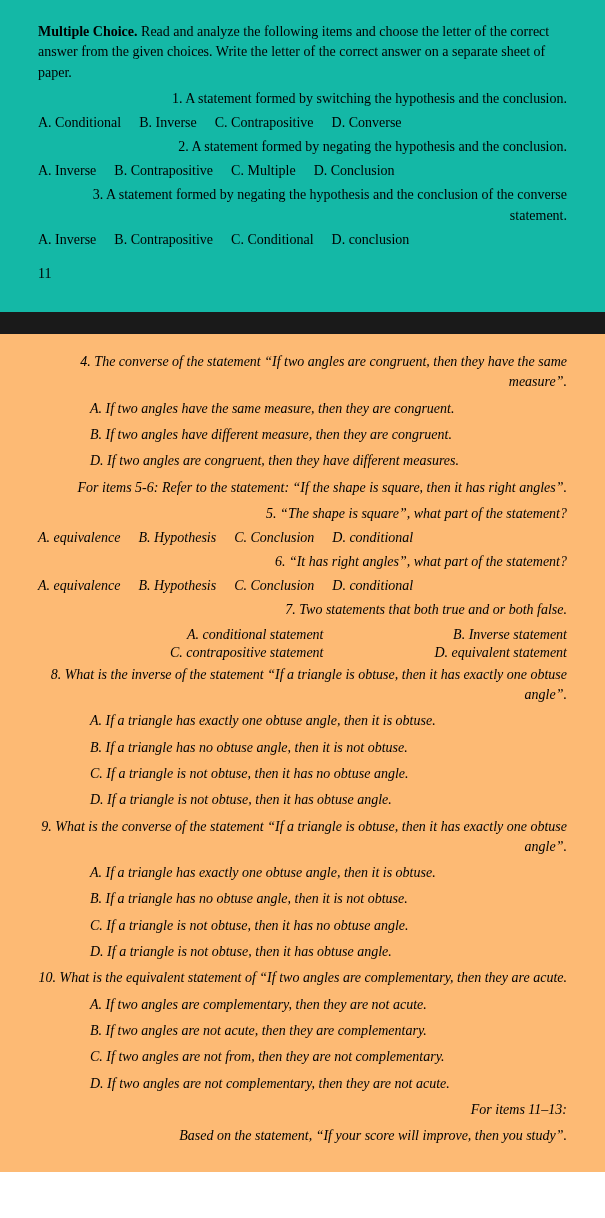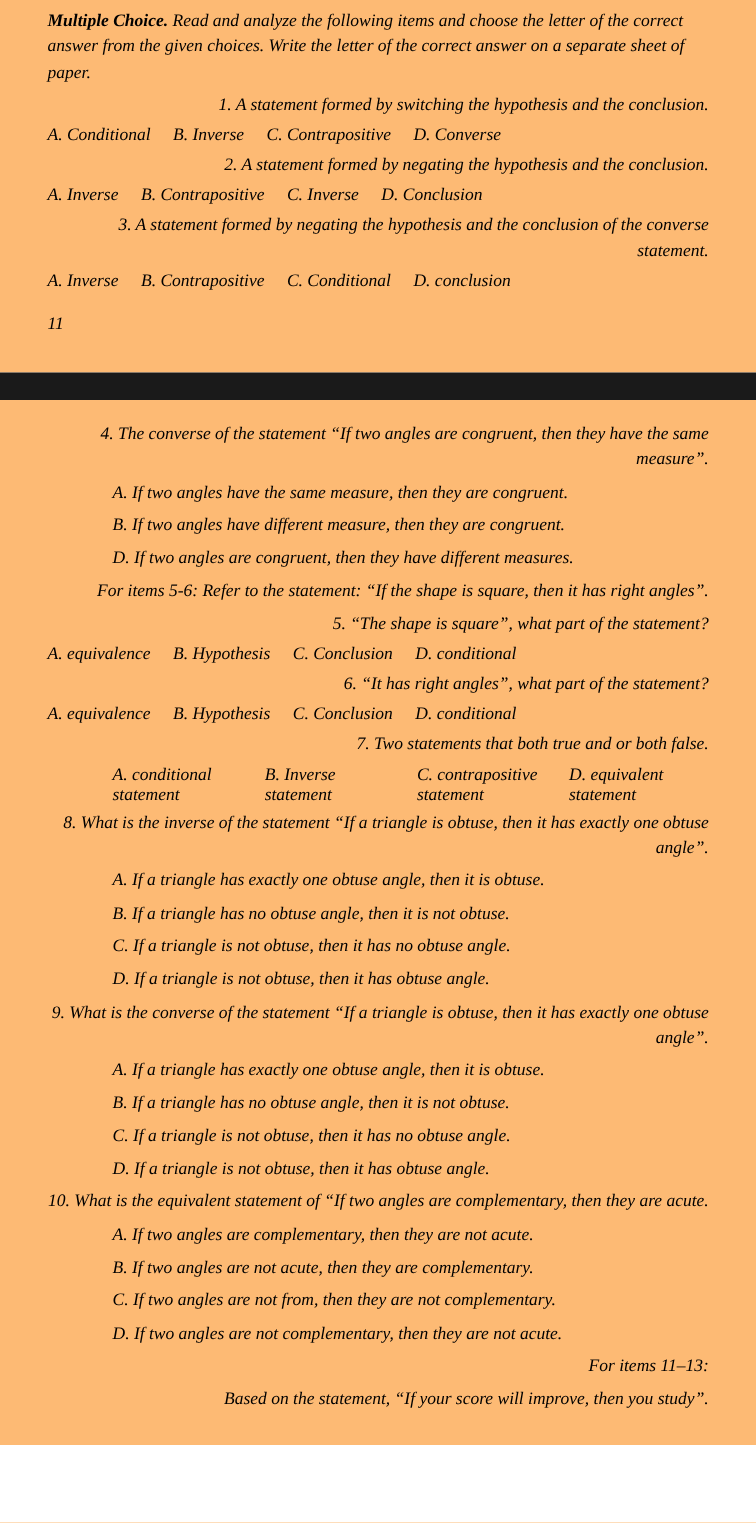--- a/index.html
+++ b/index.html
@@ -8,23 +8,22 @@
       font-size: 14px;
       background: #fff;
       color: #000;
       width: 605px;
     }
     .page {
       width: 605px;
       background: #fff;
     }
     .page-top {
-      padding: 8px 38px 20px 38px;
-      background: #fdba74;
-      font-style: italic;
+      padding: 22px 38px 20px 38px;
+      background: #14b8a6;
     }
     .separator {
       width: 100%;
       height: 22px;
       background: #1a1a1a;
     }
     .page-bottom {
       padding: 18px 38px 20px 38px;
       background: #fdba74;
       font-style: italic;
@@ -46,22 +45,23 @@
       flex-wrap: wrap;
     }
     .choices-block {
       margin-left: 52px;
       margin-bottom: 4px;
     }
     .choices-block-2col {
       margin-left: 52px;
       margin-bottom: 4px;
       display: grid;
-      grid-template-columns: 1fr 1fr 1fr 1fr;
+      grid-template-columns: 1fr 1fr;
       gap: 2px 10px;
+      text-align: right;
     }
     .page-num {
       margin: 18px 0 10px 0;
       font-size: 14px;
     }
     .indent {
       margin-left: 18px;
     }
   </style>
 </head>
@@ -84,21 +84,21 @@
       <span>C. Contrapositive</span>
       <span>D. Converse</span>
     </div>
 
     <p class="question">
       <span>2. </span><span>A statement formed by negating the hypothesis and the conclusion.</span>
     </p>
     <div class="choices-inline">
       <span>A. Inverse</span>
       <span>B. Contrapositive</span>
-      <span>C. Inverse</span>
+      <span>C. Multiple</span>
       <span>D. Conclusion</span>
     </div>
 
     <p class="question">
       <span>3. </span><span>A statement formed by negating the hypothesis and the conclusion of the converse statement.</span>
     </p>
     <div class="choices-inline">
       <span>A. Inverse</span>
       <span>B.  Contrapositive</span>
       <span>C. Conditional</span>

